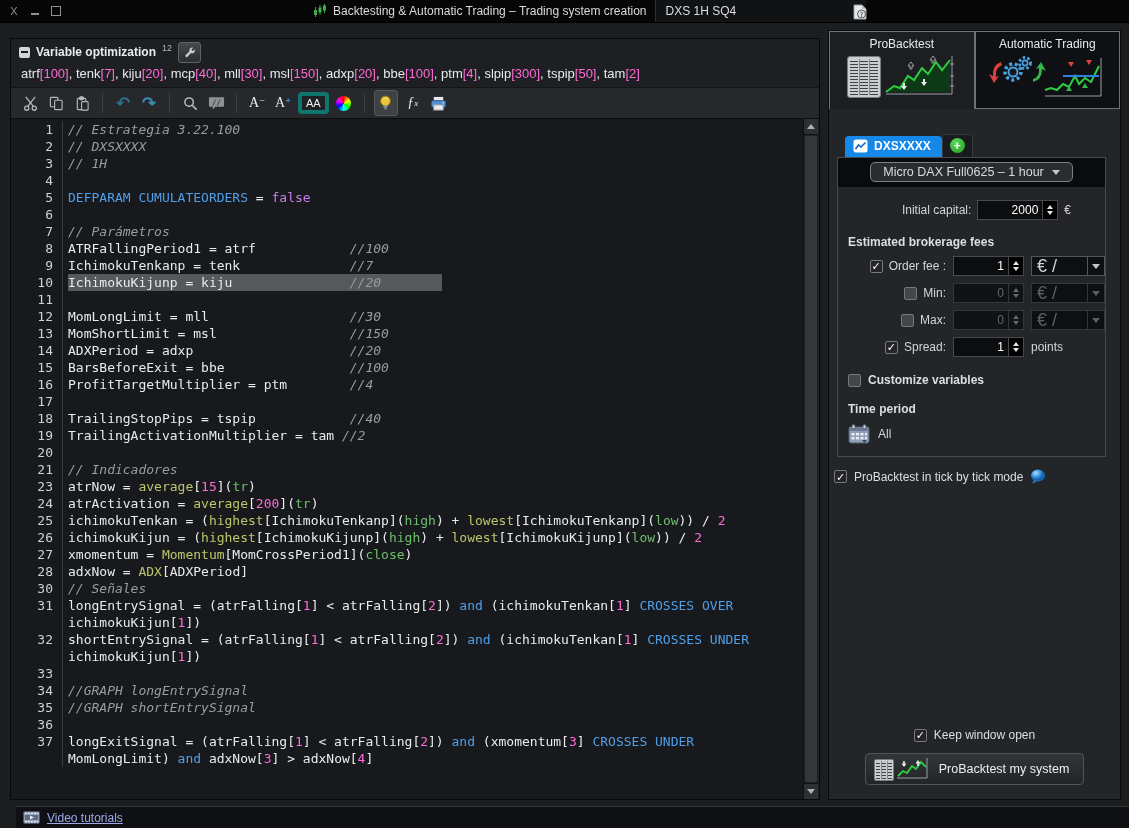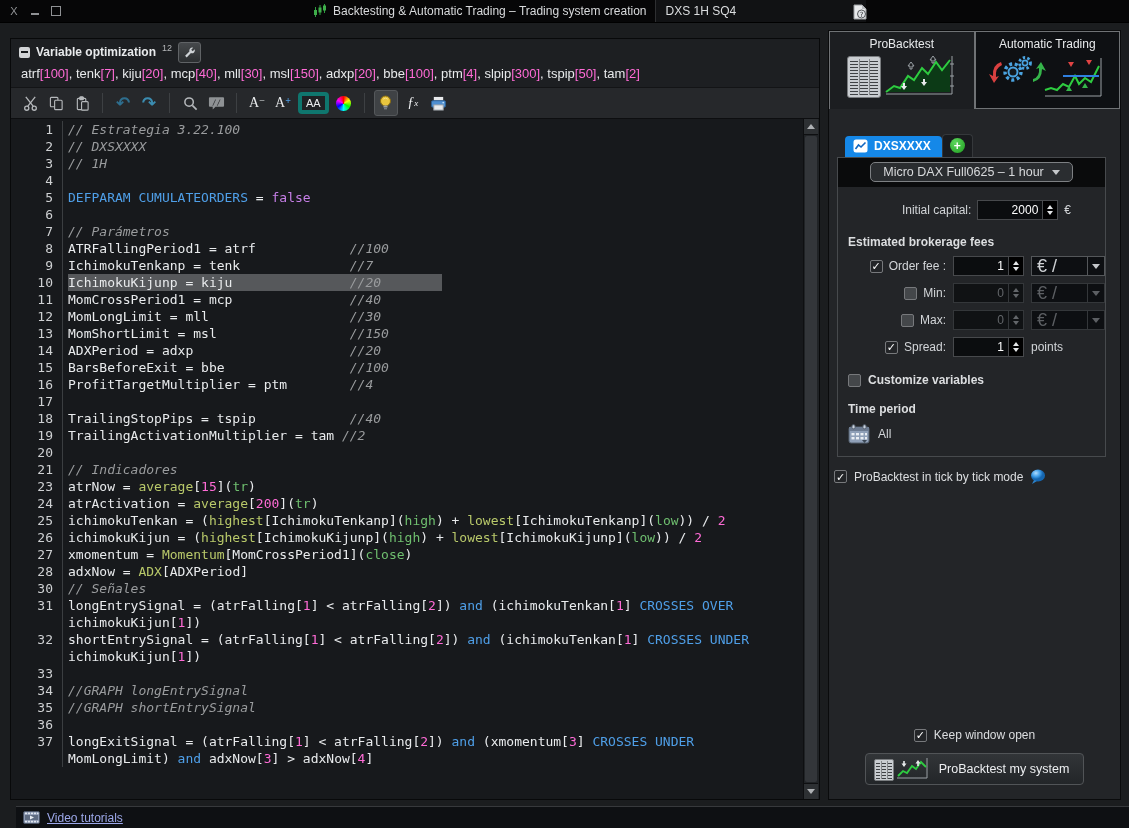--- a/index.html
+++ b/index.html
@@ -246,21 +246,21 @@
           <div class="code-row"><span class="ln">1</span><span class="code"><span class="t-c">// Estrategia 3.22.100</span></span></div>
           <div class="code-row"><span class="ln">2</span><span class="code"><span class="t-c">// DXSXXXX</span></span></div>
           <div class="code-row"><span class="ln">3</span><span class="code"><span class="t-c">// 1H</span></span></div>
           <div class="code-row"><span class="ln">4</span><span class="code"></span></div>
           <div class="code-row"><span class="ln">5</span><span class="code"><span class="t-b">DEFPARAM CUMULATEORDERS</span><span class="t-w"> = </span><span class="t-v">false</span></span></div>
           <div class="code-row"><span class="ln">6</span><span class="code"></span></div>
           <div class="code-row"><span class="ln">7</span><span class="code"><span class="t-c">// Parámetros</span></span></div>
           <div class="code-row"><span class="ln">8</span><span class="code"><span class="t-w">ATRFallingPeriod1 = atrf            </span><span class="t-c">//100</span></span></div>
           <div class="code-row"><span class="ln">9</span><span class="code"><span class="t-w">IchimokuTenkanp = tenk              </span><span class="t-c">//7</span></span></div>
           <div class="code-row hl"><span class="ln">10</span><span class="code"><span class="t-w">IchimokuKijunp = kiju               </span><span class="t-c">//20</span></span></div>
-          <div class="code-row"><span class="ln">11</span><span class="code"><span class="t-w">MomCrossPeriod1 = mcp               </span><span class="t-c">//40</span></span></div>
+          <div class="code-row"><span class="ln">11</span></div>
           <div class="code-row"><span class="ln">12</span><span class="code"><span class="t-w">MomLongLimit = mll                  </span><span class="t-c">//30</span></span></div>
           <div class="code-row"><span class="ln">13</span><span class="code"><span class="t-w">MomShortLimit = msl                 </span><span class="t-c">//150</span></span></div>
           <div class="code-row"><span class="ln">14</span><span class="code"><span class="t-w">ADXPeriod = adxp                    </span><span class="t-c">//20</span></span></div>
           <div class="code-row"><span class="ln">15</span><span class="code"><span class="t-w">BarsBeforeExit = bbe                </span><span class="t-c">//100</span></span></div>
           <div class="code-row"><span class="ln">16</span><span class="code"><span class="t-w">ProfitTargetMultiplier = ptm        </span><span class="t-c">//4</span></span></div>
           <div class="code-row"><span class="ln">17</span></div>
           <div class="code-row"><span class="ln">18</span><span class="code"><span class="t-w">TrailingStopPips = tspip            </span><span class="t-c">//40</span></span></div>
           <div class="code-row"><span class="ln">19</span><span class="code"><span class="t-w">TrailingActivationMultiplier = tam </span><span class="t-c">//2</span></span></div>
           <div class="code-row"><span class="ln">20</span><span class="code"></span></div>
           <div class="code-row"><span class="ln">21</span><span class="code"><span class="t-c">// Indicadores</span></span></div>

